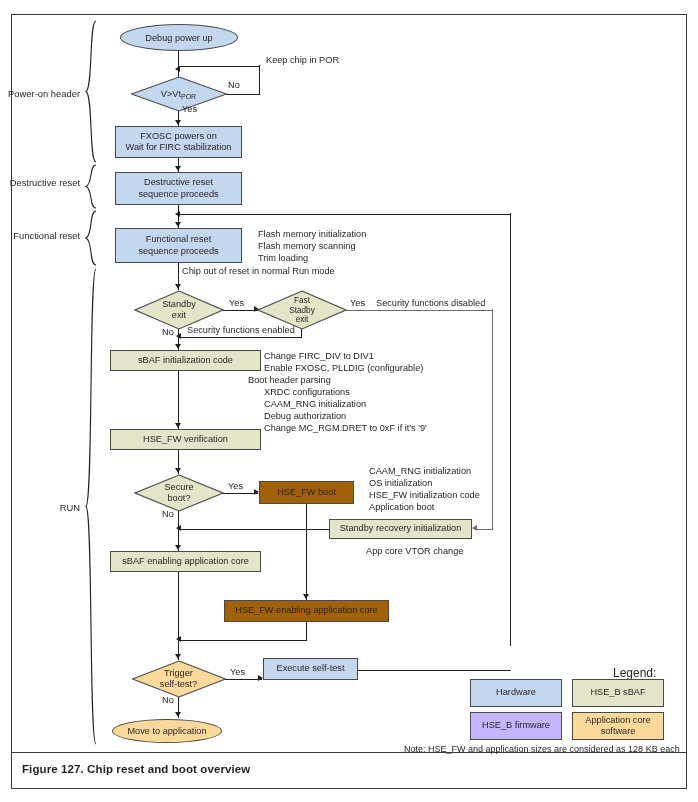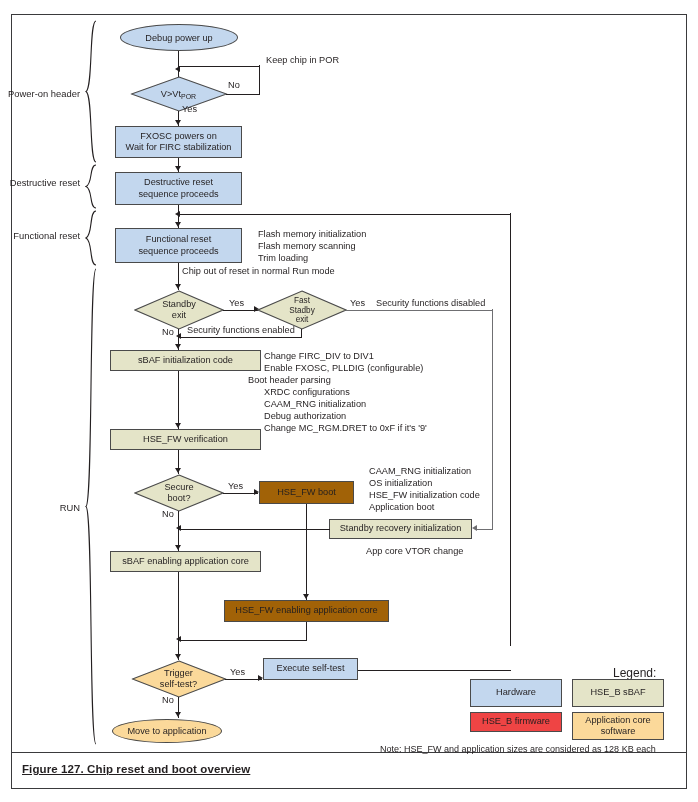--- a/index.html
+++ b/index.html
@@ -30,21 +30,20 @@
     border-top: 1.5px solid #3a3a3c;
   }
   .caption {
     position: absolute;
     left: 22px; top: 763px;
     font-size: 11.5px;
     font-weight: bold;
     color: #231f20;
     letter-spacing: 0.1px;
     white-space: nowrap;
-    text-decoration: underline;
   }
 
   
   .node {
     position: absolute;
     display: flex;
     align-items: center;
     justify-content: center;
     text-align: center;
     font-size: 9.2px;
@@ -397,23 +396,23 @@
   </div>
 
   <div class="legend-title" style="left:613px; top:666px;">Legend:</div>
 
   <div class="legend-box hw" style="left:470px; top:679px; width:92px; height:28px; background:#c3d7ee;">
     <span>Hardware</span>
   </div>
   <div class="legend-box" style="left:572px; top:679px; width:92px; height:28px; background:#e4e4c8;">
     <span>HSE_B sBAF</span>
   </div>
-  <div class="legend-box" style="left:470px; top:712px; width:92px; height:20px; background:#ef4444;">
+  <div class="legend-box" style="left:470px; top:712px; width:92px; height:28px; background:#c4b5fd;">
     <span>HSE_B firmware</span>
   </div>
   <div class="legend-box" style="left:572px; top:712px; width:92px; height:28px; background:#fbd99a; flex-direction:column;">
     <span>Application core</span>
     <span>software</span>
   </div>
 
-  <div class="note" style="left:380px; top:744px;">Note: HSE_FW and application sizes are considered as 128 KB each</div>
+  <div class="note" style="left:404px; top:744px;">Note: HSE_FW and application sizes are considered as 128 KB each</div>
 
 </div>
 
 </body></html>

